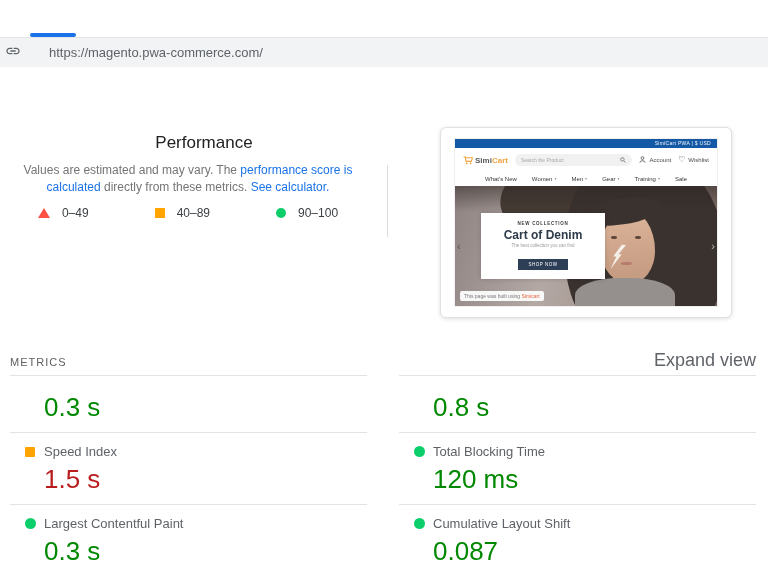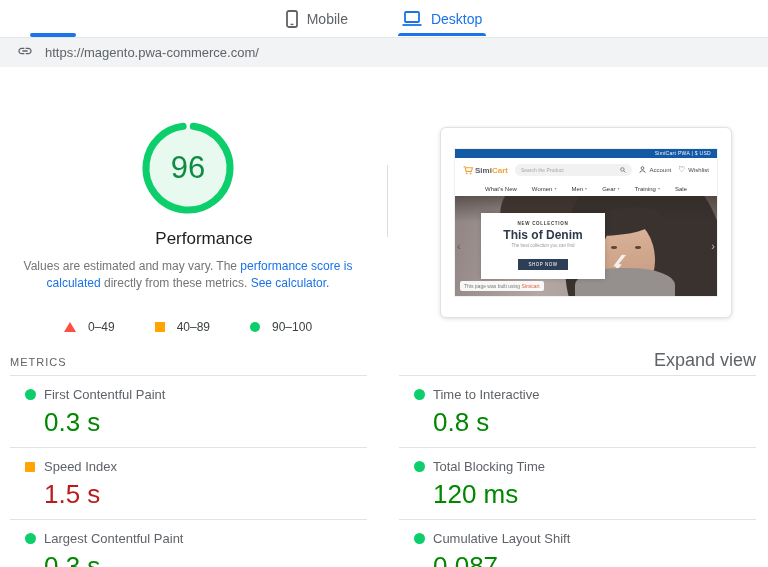--- a/index.html
+++ b/index.html
@@ -12,42 +12,42 @@
   .tab { position:relative; display:flex; align-items:center; gap:9px; padding:0 4px; cursor:pointer;
          font-size:14px; font-weight:500; color:#5f6368; }
   .tab.active { color:#1a73e8; }
   .tab.active::after { content:""; position:absolute; left:0; right:0; bottom:1px; height:3px;
          background:#1a73e8; border-radius:3px 3px 0 0; }
   .tab svg { display:block; }
   .mini-indicator { position:absolute; left:30px; top:33px; width:46px; height:4px; background:#1a73e8; border-radius:2px; }
 
   
   .url-bar { position:absolute; top:37px; left:0; right:0; height:30px; background:#f1f3f4;
-             border-top:1px solid #e3e5e8; display:flex; align-items:center; gap:12px; padding-left:17px; }
+             border-top:1px solid #e3e5e8; display:flex; align-items:center; gap:28px; padding-left:5px; }
   .url-bar .url { font-size:13px; color:#5f6368; cursor:pointer; }
 
   
   .gauge-col { position:absolute; left:0; top:120px; width:376px; text-align:center; }
   .gauge { position:relative; width:96px; height:96px; margin:0 auto; }
   .gauge .score { position:absolute; inset:0; display:flex; align-items:center; justify-content:center;
                   font-size:31px; color:#0d8c43; }
   .perf-title { margin-top:13px; font-size:17px; color:#212121;padding-left:32px; }
   .desc { margin:9px auto 0; width:352px; font-size:12px; line-height:17px; color:#757575; }
   .desc a { color:#1a73e8; text-decoration:none; cursor:pointer; }
-  .legend { margin-top:28px; display:flex; justify-content:center; align-items:center; gap:40px; }
+  .legend { margin-top:10px; display:flex; justify-content:center; align-items:center; gap:66px; }
   .legend-item { display:flex; align-items:center; gap:12px; font-size:12px; color:#3c4043; }
   .shape-tri { width:0; height:0; border-left:6px solid transparent; border-right:6px solid transparent; border-bottom:10px solid #ff4e42; }
   .shape-sq  { width:10px; height:10px; background:#ffa400; }
   .shape-dot { width:10px; height:10px; background:#0cce6b; border-radius:50%; }
   .v-divider { position:absolute; left:387px; top:165px; width:1px; height:72px; background:#dadce0; }
 
   
   .thumb { position:absolute; left:440px; top:127px; width:292px; height:191px; background:#fff;
            border:1px solid #dfe1e5; border-radius:6px; box-shadow:0 1px 4px rgba(0,0,0,.13);
-           padding:20px 13px; cursor:pointer; }
+           padding:10px 13px; cursor:pointer; }
   .site { width:100%; height:100%; display:flex; flex-direction:column; overflow:hidden; border:1px solid #f0f0f0; }
   .site-topbar { height:9px; background:#1459a5; color:rgba(255,255,255,.95); font-size:5px; line-height:9px;
                  text-align:right; padding-right:6px; letter-spacing:.3px; }
   .site-header { height:24px; display:flex; align-items:center; gap:7px; padding:0 8px; background:#fff; }
   .logo { display:flex; align-items:center; gap:2px; }
   .logo-text { font-size:8px; font-weight:bold; color:#58595b; }
   .logo-text .suffix { color:#f0a33f; }
   .search { flex:1; height:12px; background:#f1f1f1; border-radius:6px; display:flex; align-items:center;
             justify-content:space-between; padding:0 6px; font-size:5px; color:#a8a8a8; }
   .hdr-item { display:flex; align-items:center; gap:3px; font-size:6px; color:#4a4a4a; }
@@ -101,59 +101,32 @@
   .m-label { font-size:13px; color:#5f6368; }
   .m-value { margin:7px 0 0 19px; font-size:26px; line-height:1; }
   .m-value.pass { color:#008800; }
   .m-value.average { color:#b91c1c; }
 </style>
 </head>
 <body>
 
 <div class="page">
 
-  <div class="tabs">
-    <div class="tab">
-      <span>
-        <svg width="12" height="18" viewBox="0 0 12 18">
-            <rect x="1" y="1" width="10" height="16" rx="1.8" fill="none" stroke="#5f6368" stroke-width="1.8"></rect>
-            <line x1="4.5" y1="14.4" x2="7.5" y2="14.4" stroke="#5f6368" stroke-width="1.4"></line>
-          </svg>
-      </span>
-      <span>Mobile</span>
-    </div>
-    <div class="tab active">
-      <span>
-        <svg width="20" height="16" viewBox="0 0 20 16">
-            <rect x="3" y="1" width="14" height="10" rx="1" fill="none" stroke="#1a73e8" stroke-width="1.8"></rect>
-            <line x1="0.5" y1="14" x2="19.5" y2="14" stroke="#1a73e8" stroke-width="1.8"></line>
-          </svg>
-      </span>
-      <span>Desktop</span>
-    </div>
-  </div>
   <div class="mini-indicator"></div>
 
   <div class="url-bar">
     <span>
       <svg width="16" height="16" viewBox="0 0 24 24" fill="#5f6368">
           <path d="M3.9 12c0-1.71 1.39-3.1 3.1-3.1h4V7H7c-2.76 0-5 2.24-5 5s2.24 5 5 5h4v-1.9H7c-1.71 0-3.1-1.39-3.1-3.1zM8 13h8v-2H8v2zm9-6h-4v1.9h4c1.71 0 3.1 1.39 3.1 3.1s-1.39 3.1-3.1 3.1h-4V17h4c2.76 0 5-2.24 5-5s-2.24-5-5-5z"></path>
         </svg>
     </span>
     <span class="url">https://magento.pwa-commerce.com/</span>
   </div>
 
   <div class="gauge-col">
-    <div class="gauge">
-      <svg width="96" height="96" viewBox="0 0 96 96">
-        <circle cx="48" cy="48" r="38.5" fill="#e8f9ef"></circle>
-        <circle cx="48" cy="48" r="42" fill="none" stroke="#0cce6b" stroke-width="7" stroke-linecap="round" stroke-dasharray="253.3 263.9" transform="rotate(-82.8 48 48)"></circle>
-      </svg>
-      <div class="score">96</div>
-    </div>
     <div class="perf-title">Performance</div>
     <p class="desc"><span>Values are estimated and may vary. The </span><a>performance score is calculated</a><span> directly from these metrics. </span><a>See calculator.</a></p>
     <div class="legend">
       <div class="legend-item">
         <span class="shape-tri"></span>
         <span>0–49</span>
       </div>
       <div class="legend-item">
         <span class="shape-sq"></span>
         <span>40–89</span>
@@ -225,69 +198,61 @@
         <div class="eye r"></div>
         <div class="lips"></div>
         <div class="bolt-wrap">
           <svg width="14" height="26" viewBox="0 0 14 26">
               <polygon points="9,0 13,0 7,10 10,10 1,26 5,13 2,13" fill="#f4efe9"></polygon>
             </svg>
         </div>
         <div class="sweater"></div>
         <div class="hero-card">
           <div class="eyebrow">NEW COLLECTION</div>
-          <div class="hero-title">This of Denim</div>
+          <div class="hero-title">Cart of Denim</div>
           <div class="hero-sub">The best collection you can find</div>
           <div class="hero-cta">SHOP NOW</div>
         </div>
         <span class="arrow left">‹</span>
         <span class="arrow right">›</span>
         <div class="notice">
           <span>This page was built using</span> <span class="notice-link">Simicart</span>
         </div>
       </div>
     </div>
   </div>
 
   <div class="metrics">
     <div class="metrics-header">
       <span class="metrics-heading">METRICS</span>
       <span class="expand-view">Expand view</span>
     </div>
     <div class="metrics-grid">
       <div class="metrics-col">
         <div class="m-item">
-          <div class="m-head">
-              <span class="m-icon pass"></span>
-              <span class="m-label">First Contentful Paint</span>
-            </div>
           <div class="m-value pass">0.3 s</div>
         </div>
         <div class="m-item">
           <div class="m-head">
               <span class="m-icon average"></span>
               <span class="m-label">Speed Index</span>
             </div>
           <div class="m-value average">1.5 s</div>
         </div>
         <div class="m-item">
           <div class="m-head">
               <span class="m-icon pass"></span>
               <span class="m-label">Largest Contentful Paint</span>
             </div>
           <div class="m-value pass">0.3 s</div>
         </div>
 
       </div>
       <div class="metrics-col">
         <div class="m-item">
-          <div class="m-head">
-              <span class="m-icon pass"></span>
-              <span class="m-label">Time to Interactive</span>
-            </div>
           <div class="m-value pass">0.8 s</div>
         </div>
         <div class="m-item">
           <div class="m-head">
               <span class="m-icon pass"></span>
               <span class="m-label">Total Blocking Time</span>
             </div>
           <div class="m-value pass">120 ms</div>
         </div>
         <div class="m-item">

